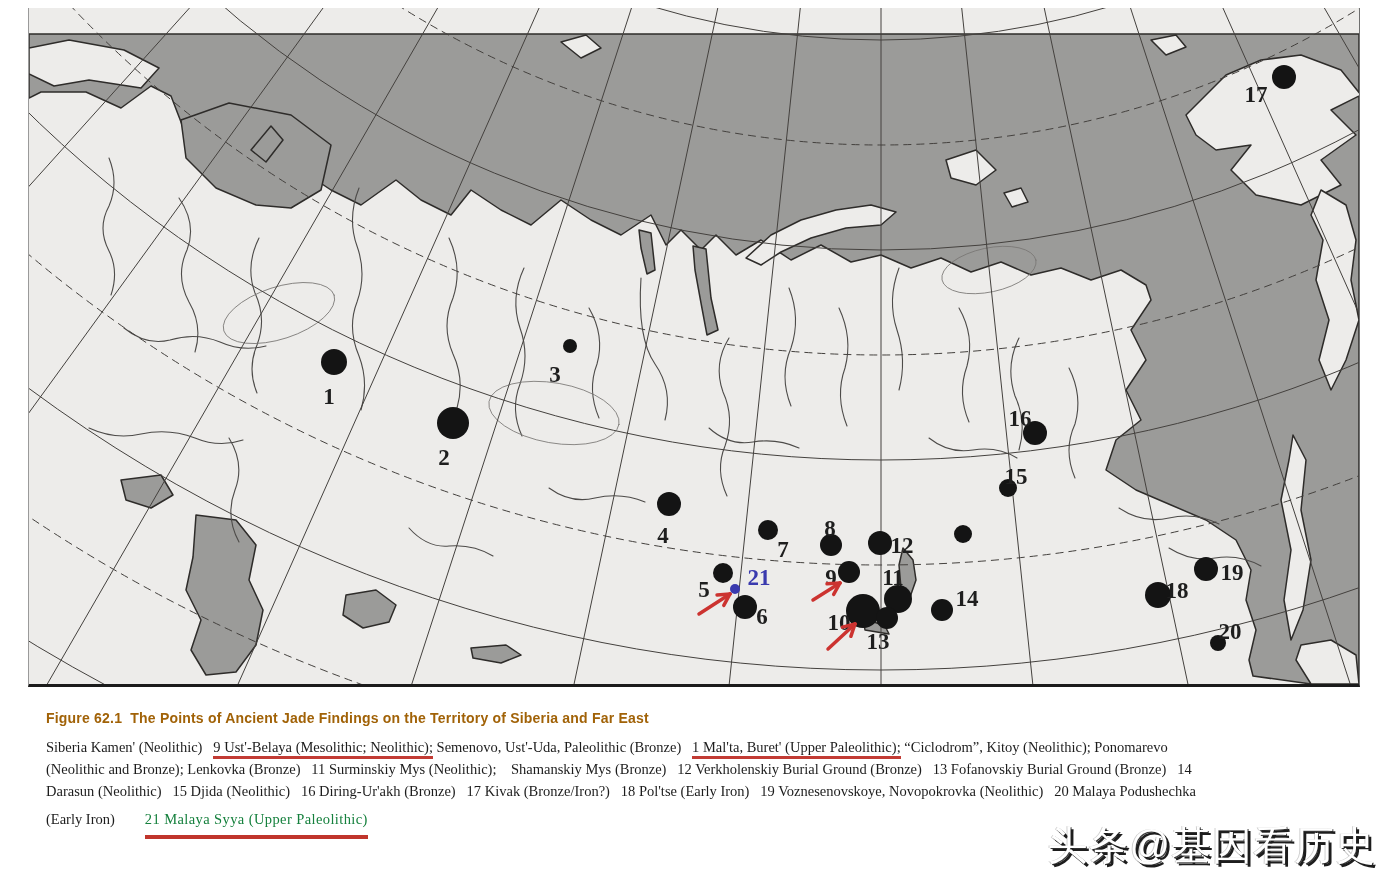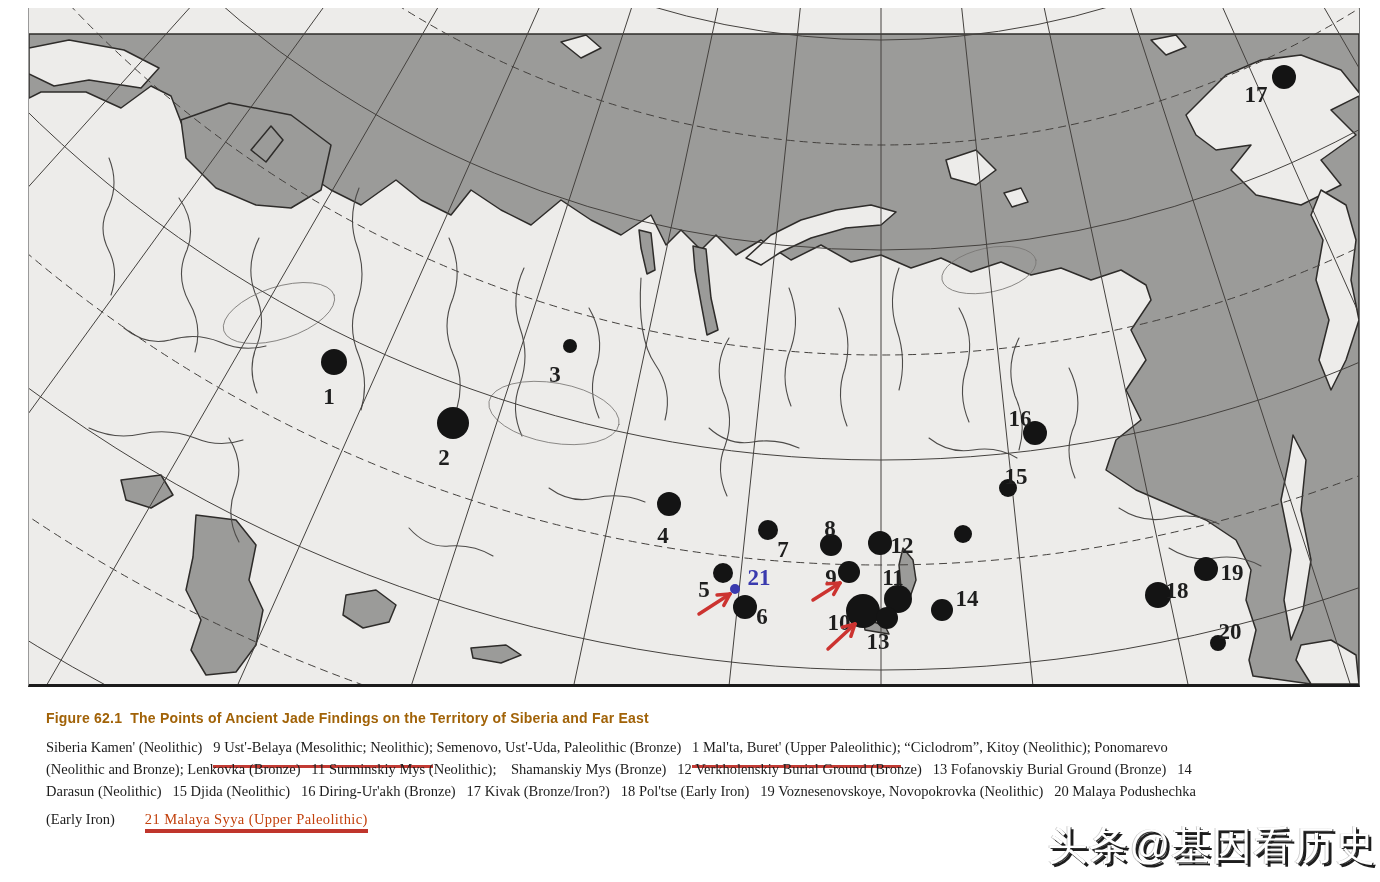--- a/index.html
+++ b/index.html
@@ -25,24 +25,24 @@
   }
   .legend{
     position:absolute;left:46px;top:736px;width:1306px;
     font-family:"Liberation Serif",serif;
     font-size:14.5px;color:#1c1c1c;line-height:22px;
   }
   .legend .lline{white-space:pre;height:22px;}
   .legend .lline.last{margin-top:6px;}
   .seg{white-space:pre;}
   .seg.red_underline{
-    border-bottom:3px solid #c23b34;padding-bottom:10px;margin-top:16px;
+    border-bottom:3px solid #c23b34;padding-bottom:1px;margin-top:16px;
   }
   .seg.blue_underline{
-    color:#c2410c;border-bottom:4px solid #c0352c;padding-bottom:2px;
+    color:#15803d;border-bottom:4px solid #c0352c;padding-bottom:8px;
     margin-left:30px;letter-spacing:.4px;
   }
   
   .watermark{
     position:absolute;right:4px;top:818px;
     font-size:40px;font-weight:normal;color:#ffffff;letter-spacing:1px;
     text-shadow:3px 3px 0 #1d1d1d, 1px 1px 0 #3a3a3a, -1px 0 0 #cfcfcf;
     font-family:"Liberation Sans",sans-serif;
   }
 </style>

